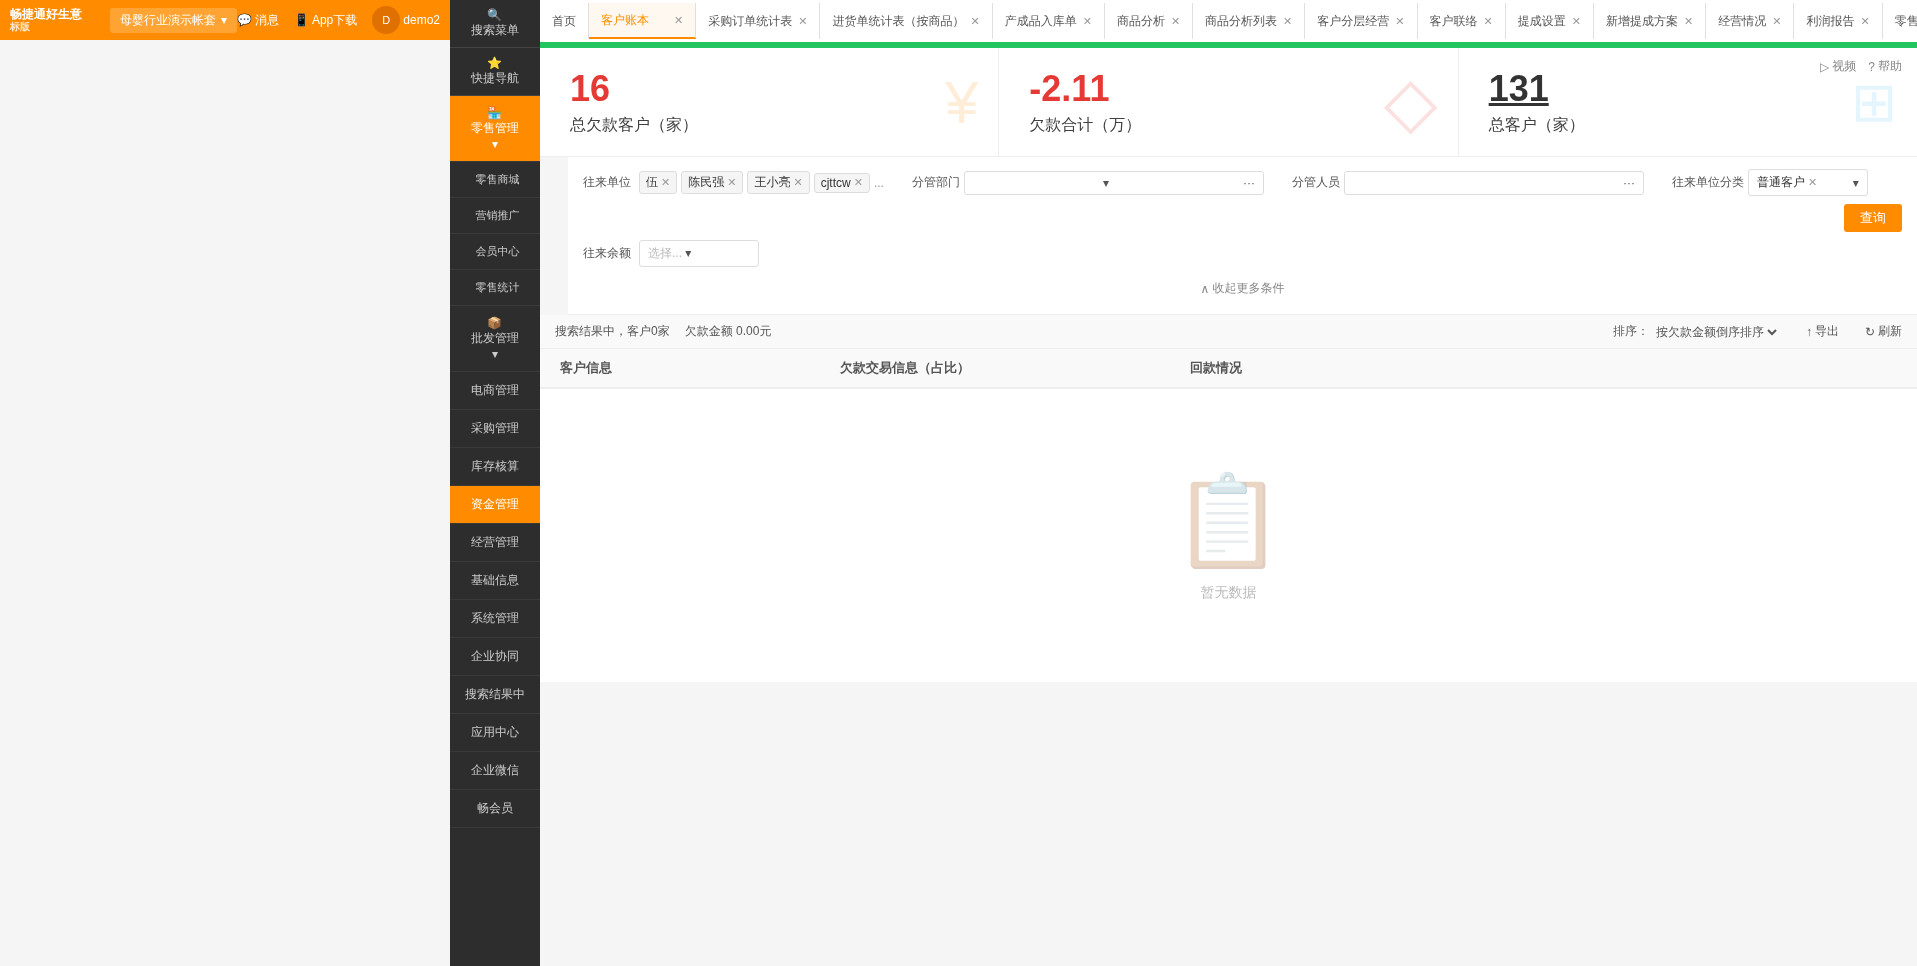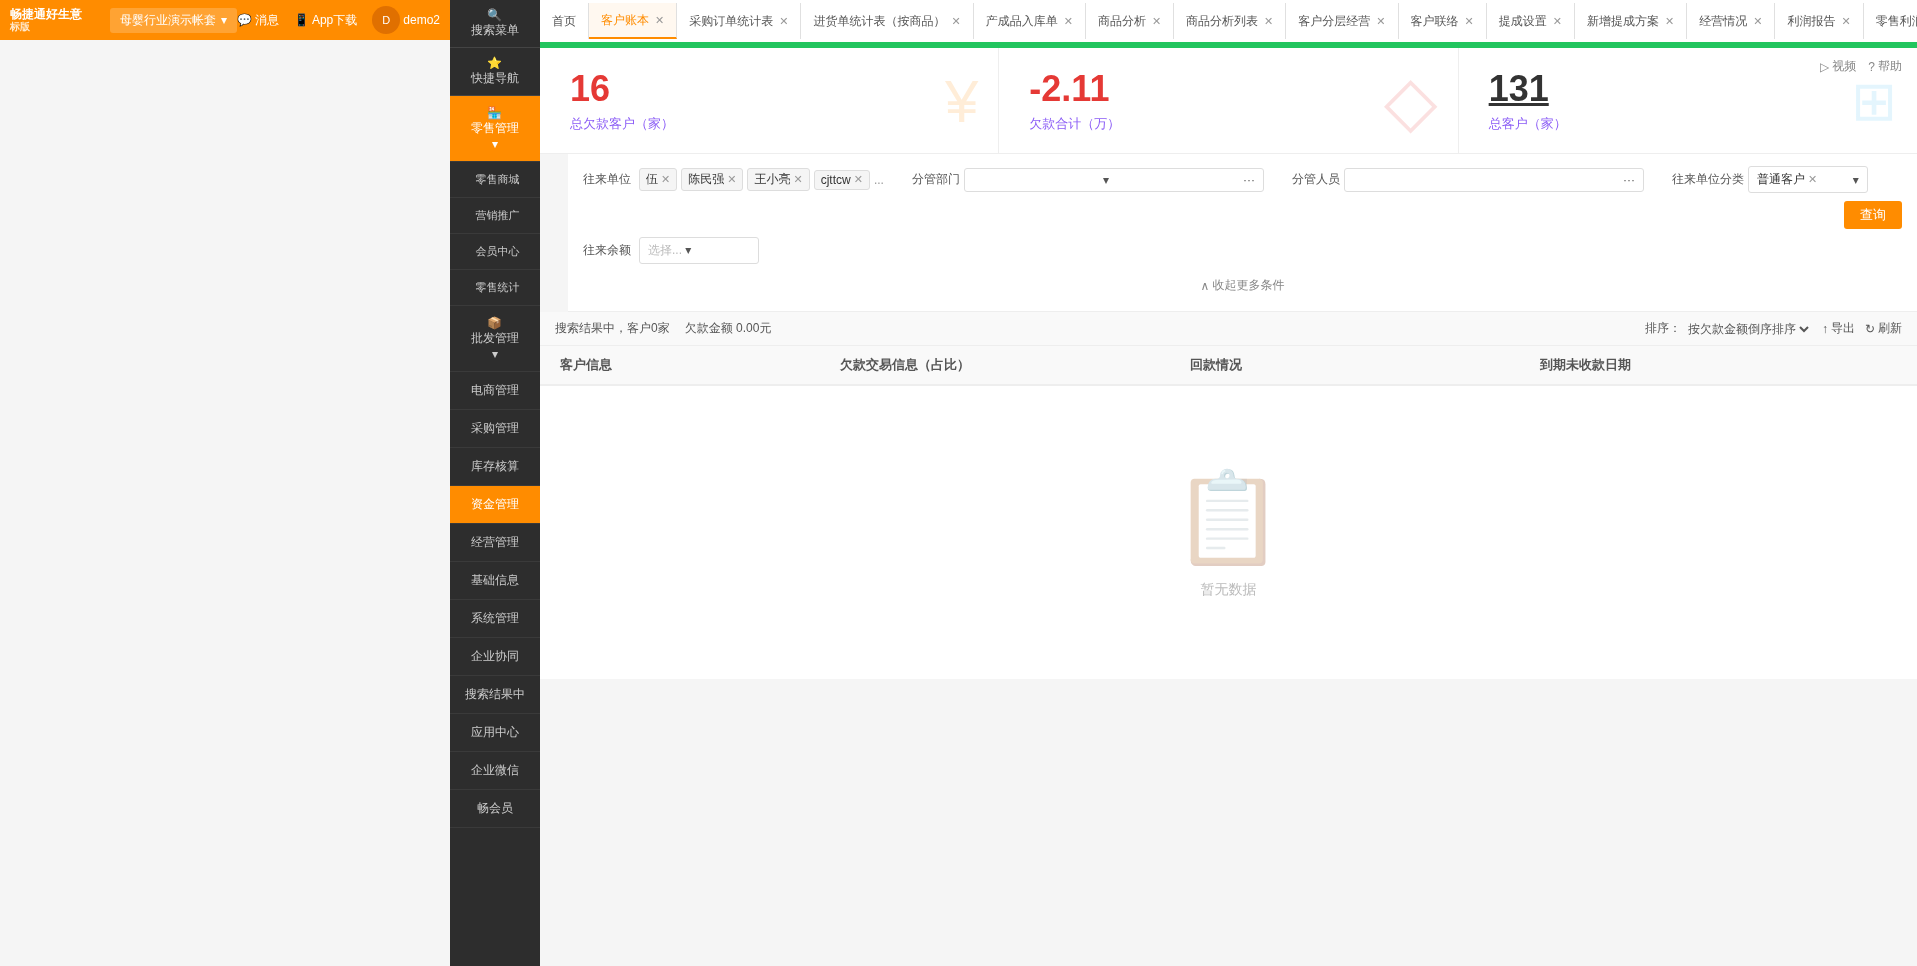--- a/index.html
+++ b/index.html
@@ -21,32 +21,32 @@
     .industry-selector { background: rgba(255,255,255,0.2); border: none; color: #fff; padding: 4px 10px; border-radius: 3px; font-size: 12px; cursor: pointer; display: flex; align-items: center; gap: 5px; }
     .top-right { display: flex; align-items: center; gap: 15px; margin-left: auto; }
     .top-btn { color: #fff; font-size: 12px; cursor: pointer; display: flex; align-items: center; gap: 3px; }
     .user-avatar { width: 28px; height: 28px; border-radius: 50%; background: #e07000; display: flex; align-items: center; justify-content: center; color: #fff; font-size: 11px; }
     .sidebar-search { padding: 8px; text-align: center; color: #ccc; font-size: 12px; cursor: pointer; border-bottom: 1px solid #444; }
     .sidebar-nav-item { padding: 10px 5px; text-align: center; font-size: 12px; color: #ccc; cursor: pointer; border-bottom: 1px solid #3a3a3a; }
     .sidebar-nav-item.active { background: #ff8c00; color: #fff; }
 
     
     .tab-item { display: flex; align-items: center; padding: 0 12px; height: 36px; font-size: 12px; cursor: pointer; white-space: nowrap; border-right: 1px solid #e0e0e0; color: #555; flex-shrink: 0; }
-    .tab-item.active { color: #ff8c00; background: #fff8f0; border-bottom: 2px solid #ff8c00; }
+    .tab-item.active { color: #ff8c00; background: #fff8f0; border-bottom: 2px solid #ff8c00; gap: 19px; }
     .tab-item .close-x { margin-left: 6px; color: #999; font-size: 11px; }
     .tab-controls { display: flex; align-items: center; margin-left: auto; padding: 0 8px; gap: 5px; }
     .tab-ctrl-btn { font-size: 14px; color: #888; cursor: pointer; padding: 2px 4px; }
 
     
     .summary-row { display: flex; background: #fff; border-bottom: 1px solid #eee; }
     .summary-card { flex: 1; padding: 20px 30px; display: flex; flex-direction: column; align-items: flex-start; position: relative; border-right: 1px solid #eee; }
     .summary-card:last-child { border-right: none; }
     .summary-value { font-size: 36px; font-weight: bold; color: #333; }
     .summary-value.red { color: #e53935; }
-    .summary-label { font-size: 13px; color: #8b5cf6; margin-top: 5px; }
+    .summary-label { font-size: 16px; color: #404040; margin-top: 5px; }
     .card-icon { position: absolute; right: 20px; top: 50%; transform: translateY(-50%); opacity: 0.15; font-size: 60px; }
     .card-icon.orange { color: #ff8c00; }
     .card-icon.red { color: #e53935; }
     .card-icon.blue { color: #4fc3f7; }
 
     
     .filter-area { background: #fff; padding: 12px 15px; border-bottom: 1px solid #eee; margin-left: 28px; }
     .filter-row { display: flex; align-items: center; flex-wrap: wrap; gap: 8px; margin-bottom: 8px; }
     .filter-row:last-child { margin-bottom: 0; }
     .filter-label { font-size: 12px; color: #555; white-space: nowrap; }
@@ -56,21 +56,21 @@
     .filter-more { color: #999; font-size: 12px; cursor: pointer; }
     .filter-select { border: 1px solid #ddd; border-radius: 3px; padding: 4px 8px; font-size: 12px; color: #555; background: #fff; min-width: 120px; cursor: pointer; display: flex; align-items: center; justify-content: space-between; }
     .filter-input-wide { border: 1px solid #ddd; border-radius: 3px; padding: 4px 8px; font-size: 12px; min-width: 300px; color: #555; background: #fff; display: flex; align-items: center; justify-content: space-between; }
     .query-btn { background: #ff8c00; color: #fff; border: none; border-radius: 3px; padding: 5px 16px; font-size: 13px; cursor: pointer; margin-left: auto; }
     .collapse-btn { color: #888; font-size: 12px; cursor: pointer; display: flex; align-items: center; gap: 3px; justify-content: center; padding: 5px; }
     .filter-amount-select { border: 1px solid #ddd; border-radius: 3px; padding: 4px 8px; font-size: 12px; min-width: 120px; color: #555; background: #fff; }
 
     
     .result-bar { display: flex; align-items: flex-end; justify-content: space-between; padding: 8px 15px; background: #f9f9f9; border-bottom: 1px solid #eee; font-size: 12px; color: #555; }
     .result-bar-left { display: flex; gap: 15px; }
-    .result-bar-right { display: flex; gap: 10px; align-items: center; }
+    .result-bar-right { display: flex; gap: 26px; align-items: center; }
     .result-bar-right span { cursor: pointer; color: #555; display: flex; align-items: center; gap: 3px; }
     .sort-select { font-size: 12px; color: #555; border: none; background: transparent; cursor: pointer; }
 
     
     .data-table { width: 100%; background: #fff; }
     .table-header { display: grid; grid-template-columns: 280px 350px 350px 1fr; padding: 10px 15px; background: #f9f9f9; border-bottom: 2px solid #eee; font-weight: bold; font-size: 13px; color: #555; }
     .table-header div { padding: 0 5px; }
     .empty-state { display: flex; flex-direction: column; align-items: center; justify-content: center; padding: 80px 0; color: #bbb; font-size: 14px; }
 
     
@@ -337,21 +337,20 @@
               <span>刷新</span>
             </span>
           </div>
         </div>
 
         <div class="data-table">
           <div class="table-header">
             <div>客户信息</div>
             <div>欠款交易信息（占比）</div>
             <div>回款情况</div>
-            <div>到期未收款日期</div>
           </div>
 
           <div class="empty-state">
             <div style="font-size:90px;opacity:0.3;color:#ff8c00;">📋</div>
             <div style="color:#bbb;font-size:14px;margin-top:10px;">暂无数据</div>
           </div>
         </div>
 
       </div>
     </div>

